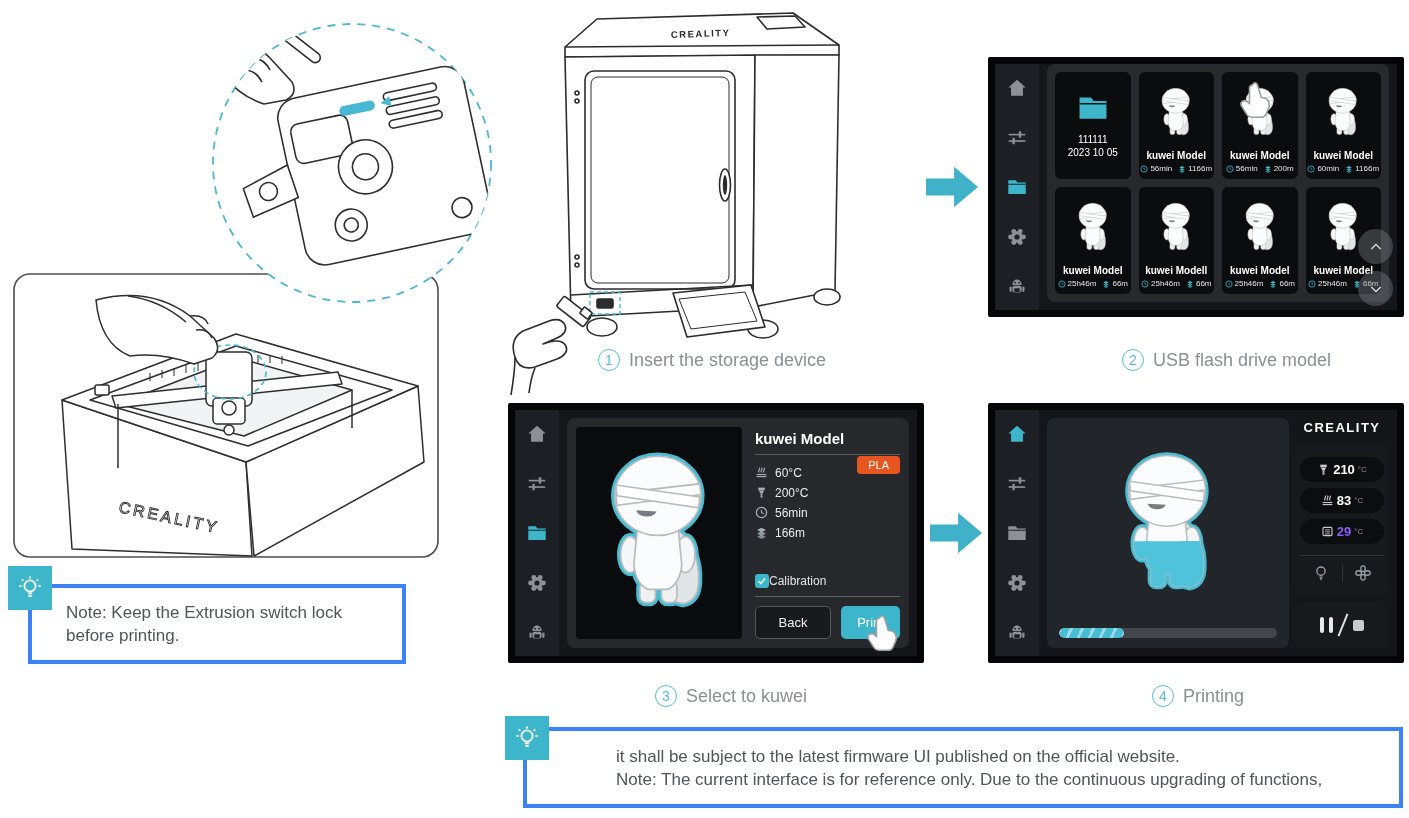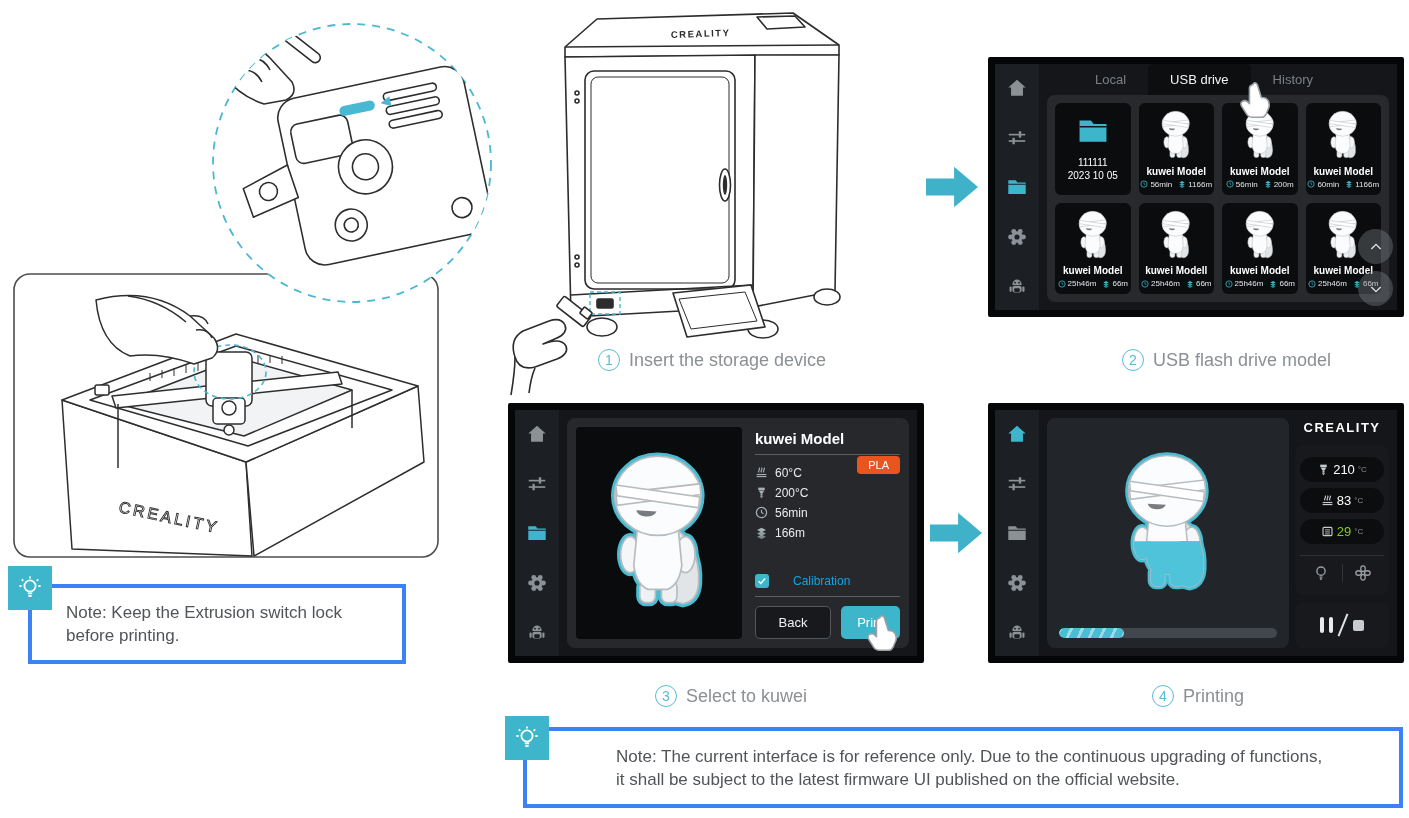--- a/index.html
+++ b/index.html
@@ -65,21 +65,21 @@
              justify-content:center; flex:0 0 auto; }
   .preview svg.mascot { width:132px; height:168px; }
   .info { flex:1; display:flex; flex-direction:column; position:relative; padding-top:3px; }
   .info-title { font-size:15px; color:#fff; font-weight:bold; margin-bottom:7px; }
   .hline { height:1px; background:#5a5f64; }
   .specs { margin-top:8px; display:flex; flex-direction:column; gap:1px; }
   .spec { display:flex; align-items:center; gap:7px; color:#e9ebed; font-size:12px; height:19px; }
   .spec svg { width:13px; height:13px; color:#a7b0b5; }
   .badge { position:absolute; right:0; top:29px; background:#e8551e; color:#fff; font-size:11px;
            padding:3px 11px; border-radius:4px; }
-  .calib { display:flex; align-items:flex-end; gap:24px; color:#0ea5e9; font-size:12px; margin-top:auto; margin-bottom:8px; }
+  .calib { display:flex; align-items:flex-end; gap:0; color:#e5e5e5; font-size:12px; margin-top:auto; margin-bottom:8px; }
   .checkbox { width:14px; height:14px; background:#3db6cc; border-radius:3px; display:flex; align-items:center;
               justify-content:center; }
   .checkbox svg { width:10px; height:10px; color:#fff; }
   .btn-row { display:flex; gap:10px; margin-top:9px; }
   .btn-back { width:76px; height:33px; background:#17191c; border:1px solid #53585d; border-radius:5px;
               color:#f0f2f3; font-size:13px; display:flex; align-items:center; justify-content:center; }
   .btn-print { flex:1; height:33px; background:#3db6cc; border-radius:5px; color:#fff; font-size:13px;
                display:flex; align-items:center; justify-content:center; }
 
   
@@ -100,23 +100,23 @@
   .pbar { height:10px; border-radius:5px; background:#42474d; margin-top:5px; overflow:hidden; }
   .pfill { height:100%; border-radius:5px; background:#49bdd3;
     background-image:repeating-linear-gradient(115deg, rgba(255,255,255,.45) 0 3px, rgba(255,255,255,0) 3px 10px); }
   .right-col { width:102px; display:flex; flex-direction:column; padding:8px 8px 8px 0; gap:7px; flex:0 0 auto; }
   .brand { color:#fff; font-weight:bold; letter-spacing:1.5px; font-size:13px; text-align:center; height:20px; line-height:20px; }
   .status-panel { flex:1; background:#17191c; border-radius:8px; display:flex; flex-direction:column;
                   justify-content:space-evenly; padding:6px 5px 4px; }
   .pill { background:#0b0d0f; border-radius:13px; height:25px; display:flex; align-items:center;
           justify-content:center; gap:3px; color:#fff; }
   .pill svg { width:13px; height:13px; color:#c6cacd; }
-  .pill .val { font-size:13px; font-weight:normal; }
+  .pill .val { font-size:13px; font-weight:bold; }
   .pill .unit { font-size:8px; color:#8d9399; }
-  .pill.dim .val { color:#84cc16; font-weight:normal; }
+  .pill.dim .val { color:#8b5cf6; font-weight:bold; }
   .ctrl-row { border-top:1px solid #2e3338; display:flex; align-items:center; justify-content:space-evenly;
               padding-top:5px; margin-top:5px; height:30px; }
   .ctrl-row svg { width:18px; height:18px; color:#9aa0a5; }
   .vdiv { width:1px; height:18px; background:#2e3338; }
   .pause-panel { height:46px; background:#17191c; border-radius:8px; display:flex; align-items:center;
                  justify-content:center; gap:5px; }
   .pp-bar { width:4px; height:16px; background:#e8eaec; border-radius:2px; }
   .pp-slash { width:2px; height:24px; background:#dfe3e6; transform:rotate(22deg); margin:0 4px; }
   .pp-square { width:11px; height:11px; background:#c8ccd0; border-radius:2px; }
 
@@ -404,25 +404,20 @@
               <use href="#i-gear"></use>
             </svg>
           </span>
         <span class="side-icon">
             <svg>
               <use href="#i-robot"></use>
             </svg>
           </span>
       </div>
       <div class="s2-main">
-        <div class="tabs">
-          <div class="tab">Local</div>
-          <div class="tab active">USB drive</div>
-          <div class="tab">History</div>
-        </div>
         <div class="grid-panel">
           <div class="card folder-card">
             <svg class="folder-big">
                 <use href="#i-folder"></use>
               </svg>
             <div class="fline" style="margin-top:8px;">111111</div>
             <div class="fline">2023 10 05</div>
           </div>
           <div class="card">
             <div class="thumb">
@@ -784,17 +779,17 @@
     <span class="cap-num">4</span>
     <span>Printing</span>
   </div>
 
   <div class="note-icon" style="left:505px; top:716px;">
     <svg>
         <use href="#i-bulb-note"></use>
       </svg>
   </div>
   <div class="note-box note2-box">
+    <div>it shall be subject to the latest firmware UI published on the official website.</div>
     <div>Note: The current interface is for reference only. Due to the continuous upgrading of functions,</div>
-    <div>it shall be subject to the latest firmware UI published on the official website.</div>
   </div>
 
 </div>
 
 </body></html>

